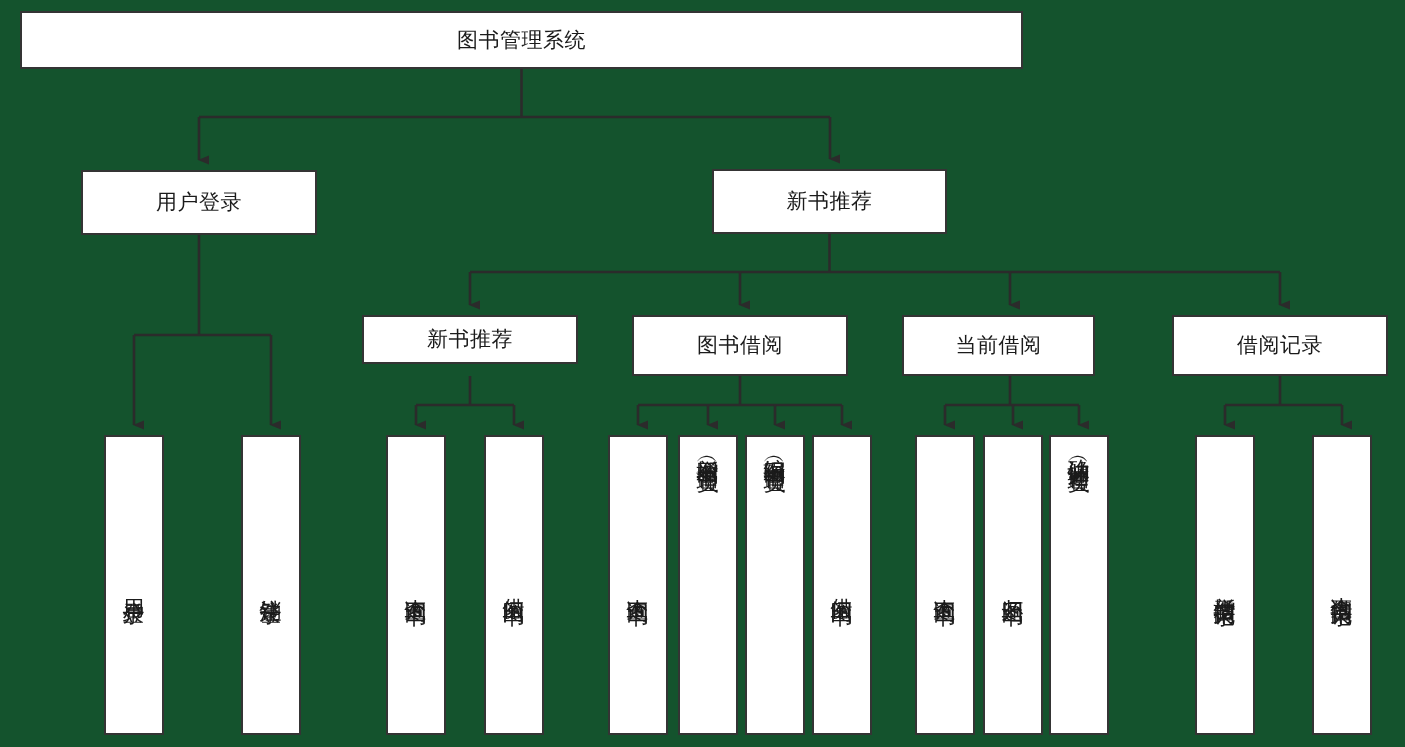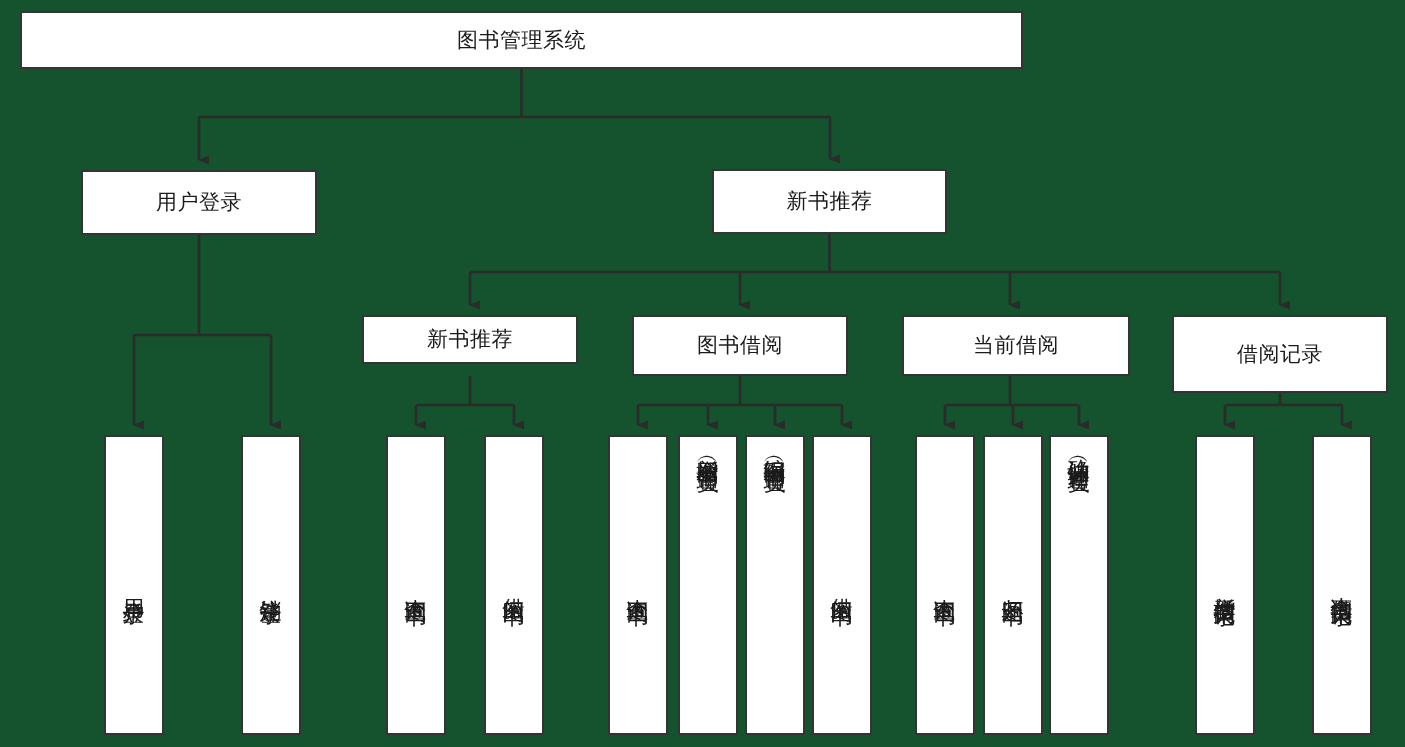--- a/index.html
+++ b/index.html
@@ -137,24 +137,24 @@
   <div class="node" id="node-l2-1" style="left: 712px; top: 169px; width: 235px; height: 65px;">
     <span class="node-label">新书推荐</span>
   </div>
 
   <div class="node" id="node-l3-0" style="left: 362px; top: 315px; width: 216px; height: 49px;">
     <span class="node-label">新书推荐</span>
   </div>
   <div class="node" id="node-l3-1" style="left: 632px; top: 315px; width: 216px; height: 61px;">
     <span class="node-label">图书借阅</span>
   </div>
-  <div class="node" id="node-l3-2" style="left: 902px; top: 315px; width: 228px; height: 61px;">
+  <div class="node" id="node-l3-2" style="left: 902px; top: 315px; width: 193px; height: 61px;">
     <span class="node-label">当前借阅</span>
   </div>
-  <div class="node" id="node-l3-3" style="left: 1172px; top: 315px; width: 216px; height: 78px;">
+  <div class="node" id="node-l3-3" style="left: 1172px; top: 315px; width: 216px; height: 61px;">
     <span class="node-label">借阅记录</span>
   </div>
 
   <div class="node vertical centered" id="leaf-0" style="left: 104px; top: 435px; width: 60px; height: 300px;">
     <span class="node-label">用户登录</span>
   </div>
   <div class="node vertical centered" id="leaf-1" style="left: 241px; top: 435px; width: 60px; height: 300px;">
     <span class="node-label">注销登录</span>
   </div>
   <div class="node vertical centered" id="leaf-2" style="left: 386px; top: 435px; width: 60px; height: 300px;">

